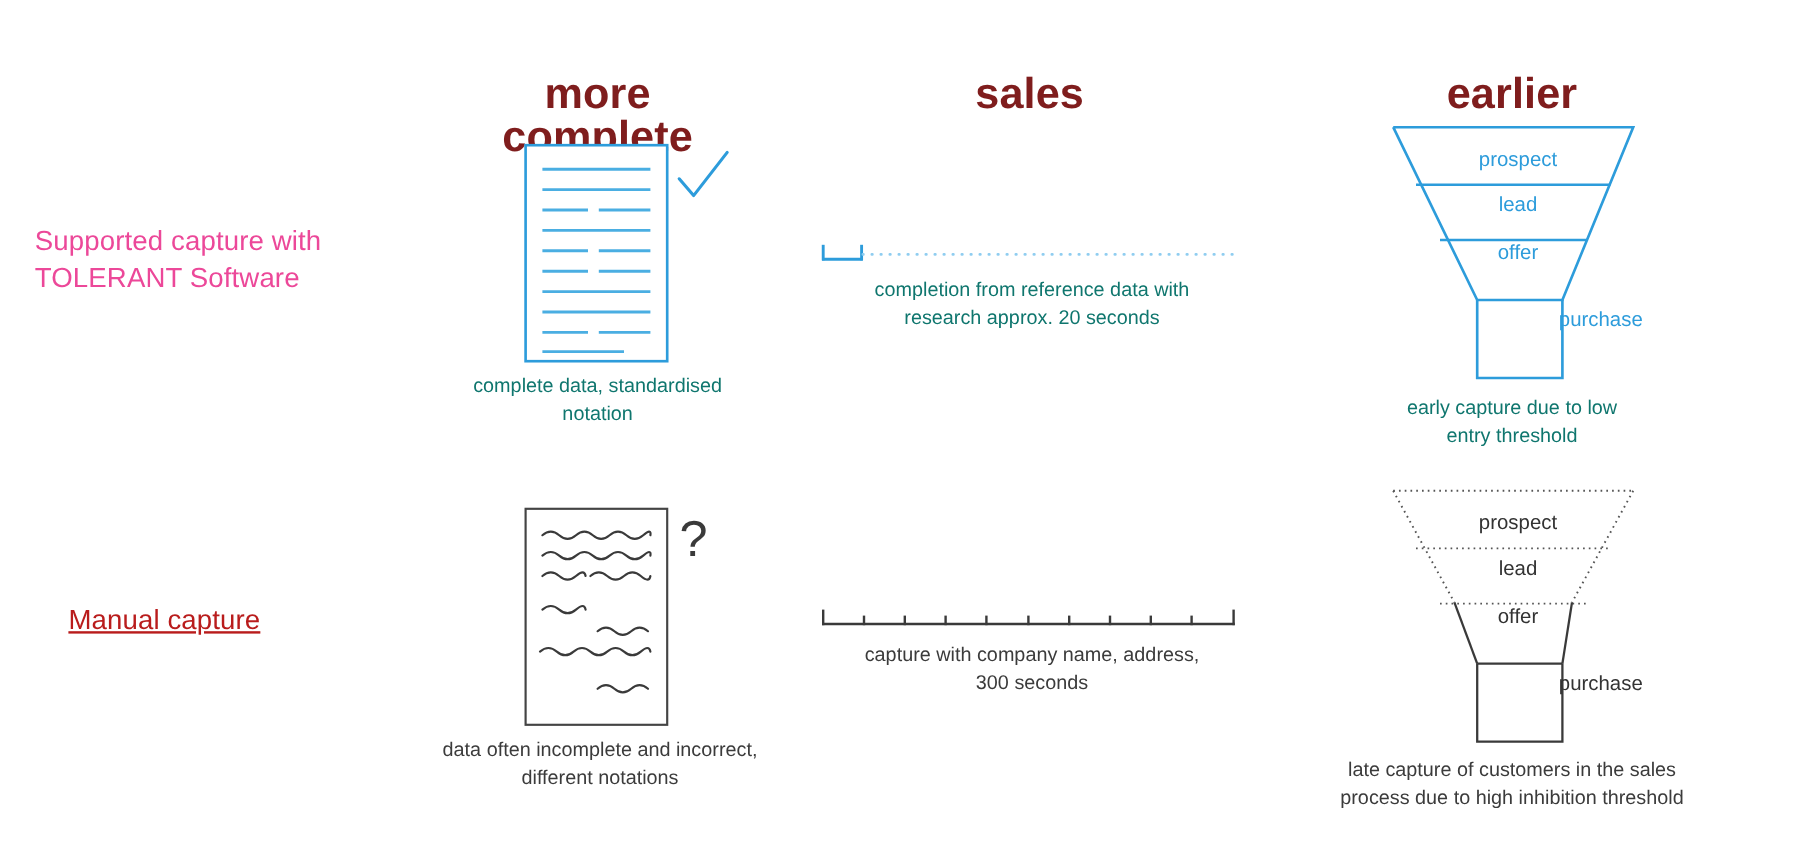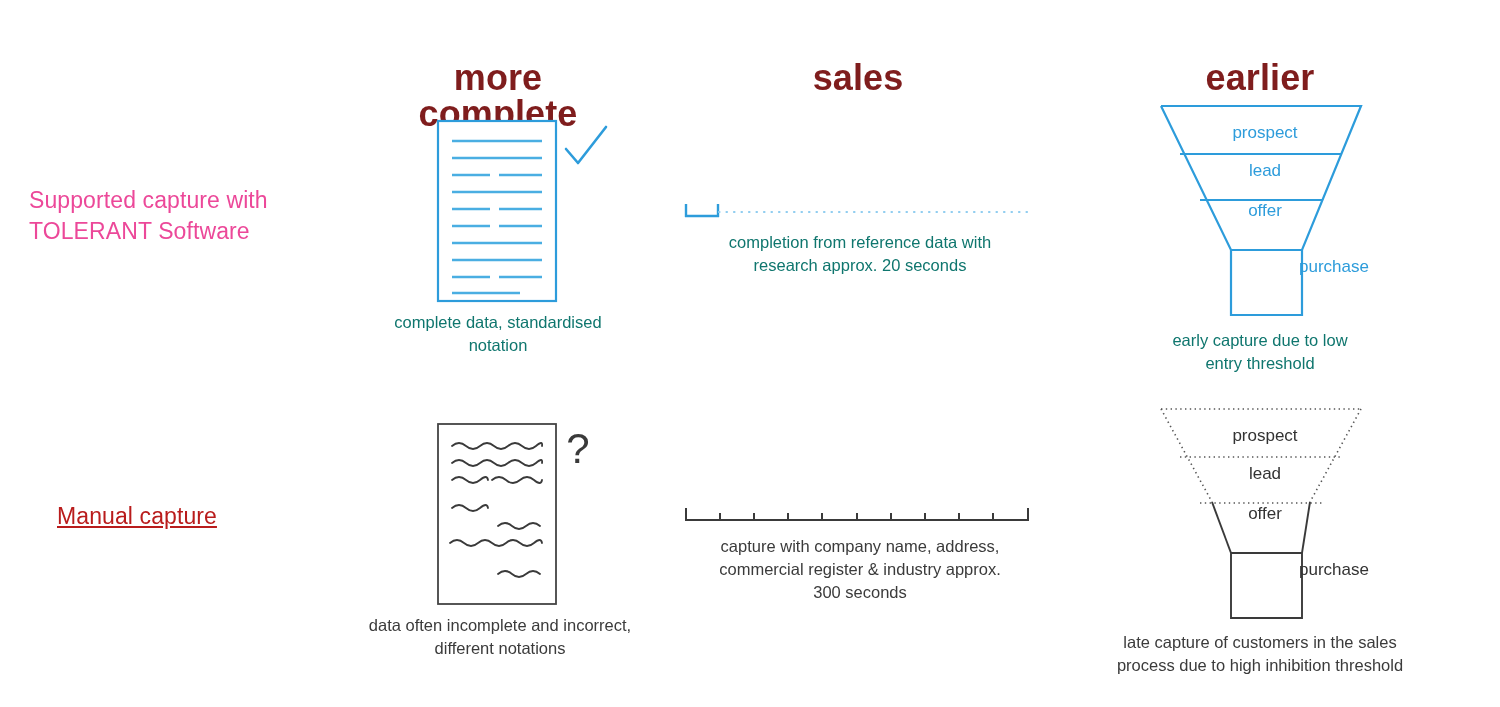--- a/index.html
+++ b/index.html
@@ -168,21 +168,20 @@
       <line x1="175" y1="13" x2="175" y2="21"></line>
       <line x1="209" y1="13" x2="209" y2="21"></line>
       <line x1="243" y1="13" x2="243" y2="21"></line>
       <line x1="277" y1="13" x2="277" y2="21"></line>
       <line x1="311" y1="13" x2="311" y2="21"></line>
     </g>
   </svg>
 </div>
 <div class="abs caption dark" style="left:690px;top:535px;width:340px;">
   <div>capture with company name, address,</div>
-  <div>commercial register &amp; industry approx.</div>
   <div>300 seconds</div>
 </div>
 
 <div class="abs" style="left:1150px;top:403px;width:230px;height:215px;">
   <svg width="230" height="215" viewBox="0 0 230 215">
 
     <line x1="11" y1="6" x2="211" y2="6" stroke="#555555" stroke-width="1.6" stroke-dasharray="1.4 3.4"></line>
     <line x1="11" y1="6" x2="62" y2="99" stroke="#555555" stroke-width="1.6" stroke-dasharray="1.4 3.4"></line>
     <line x1="211" y1="6" x2="160" y2="99" stroke="#555555" stroke-width="1.6" stroke-dasharray="1.4 3.4"></line>
 

